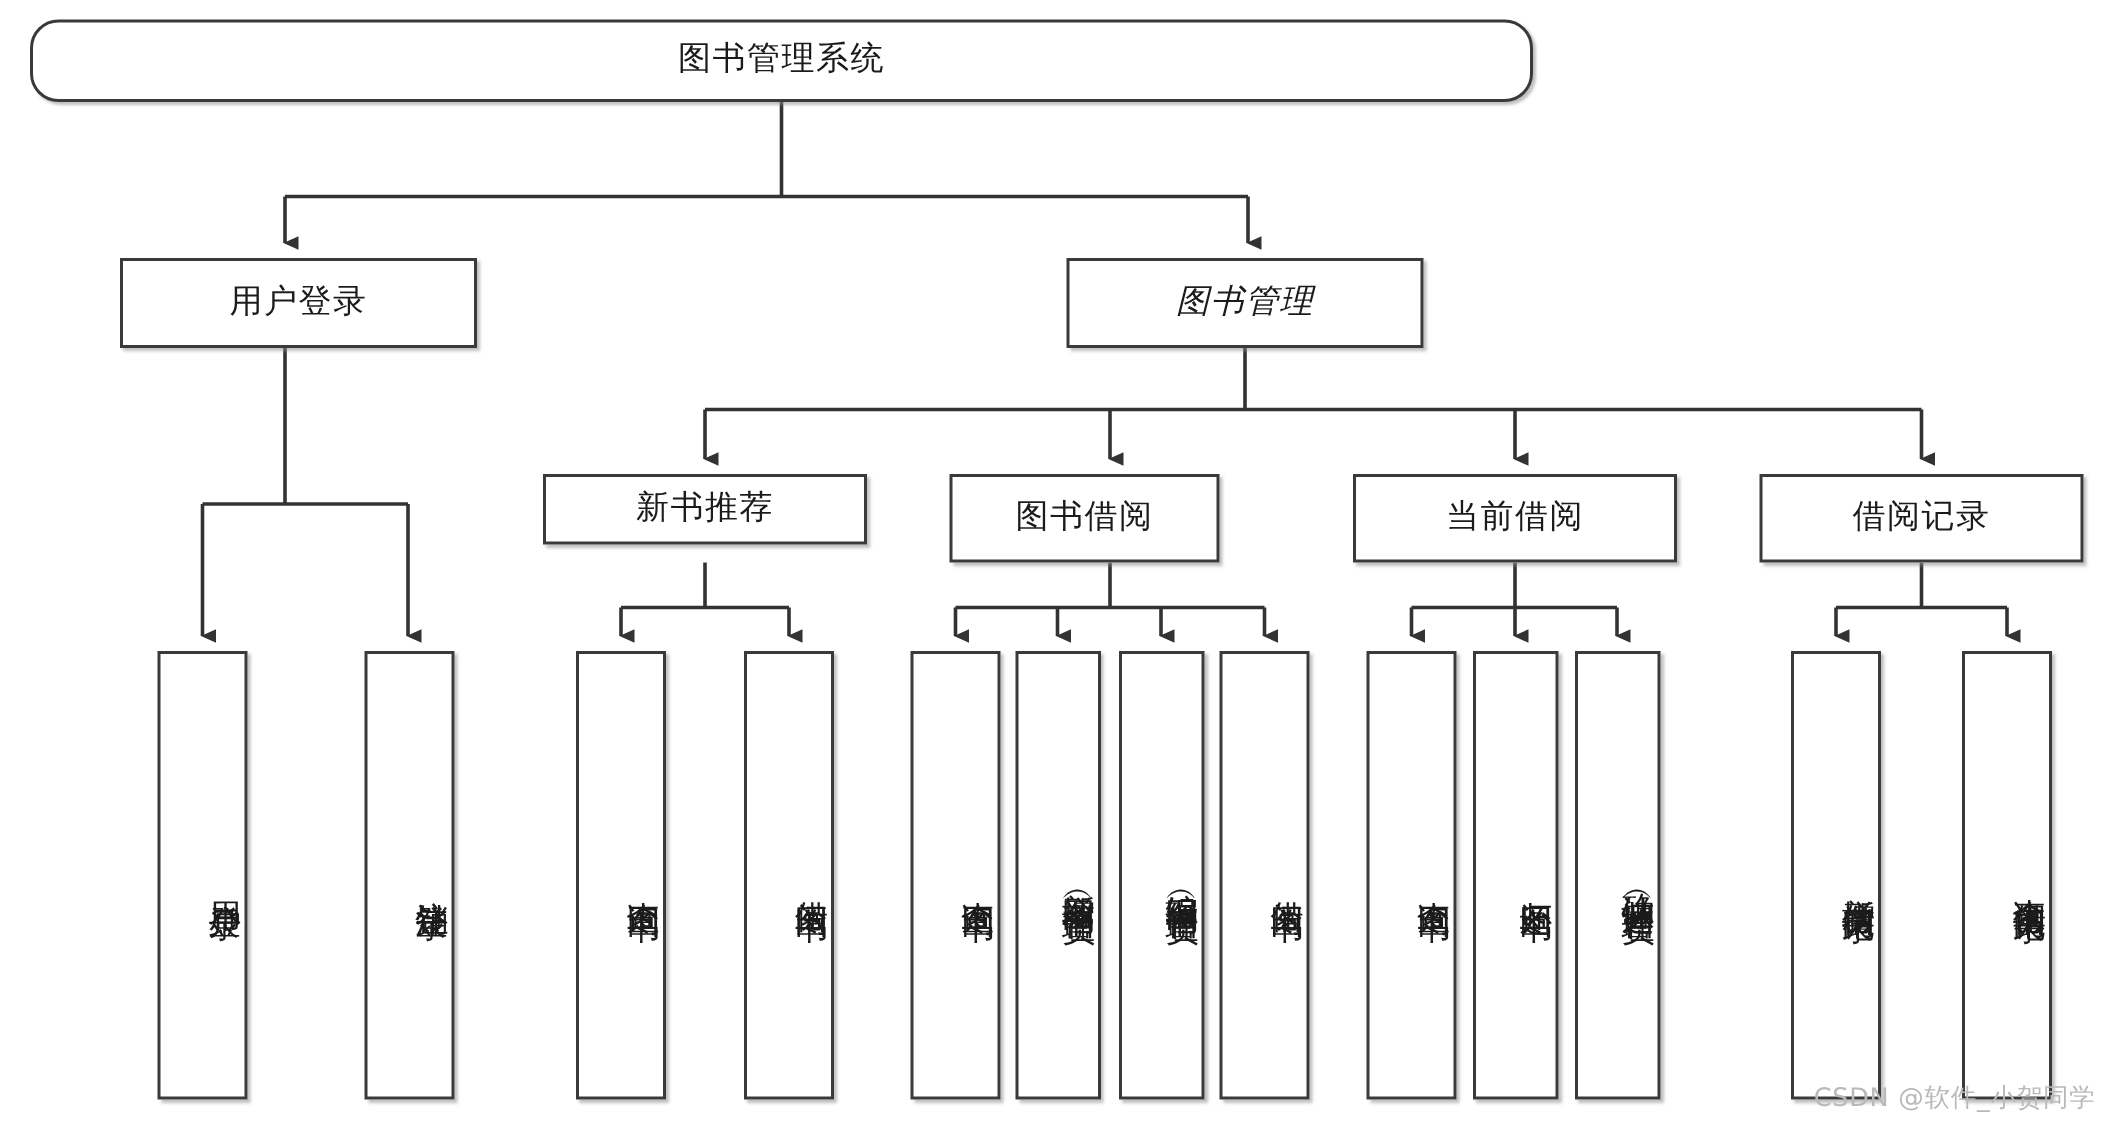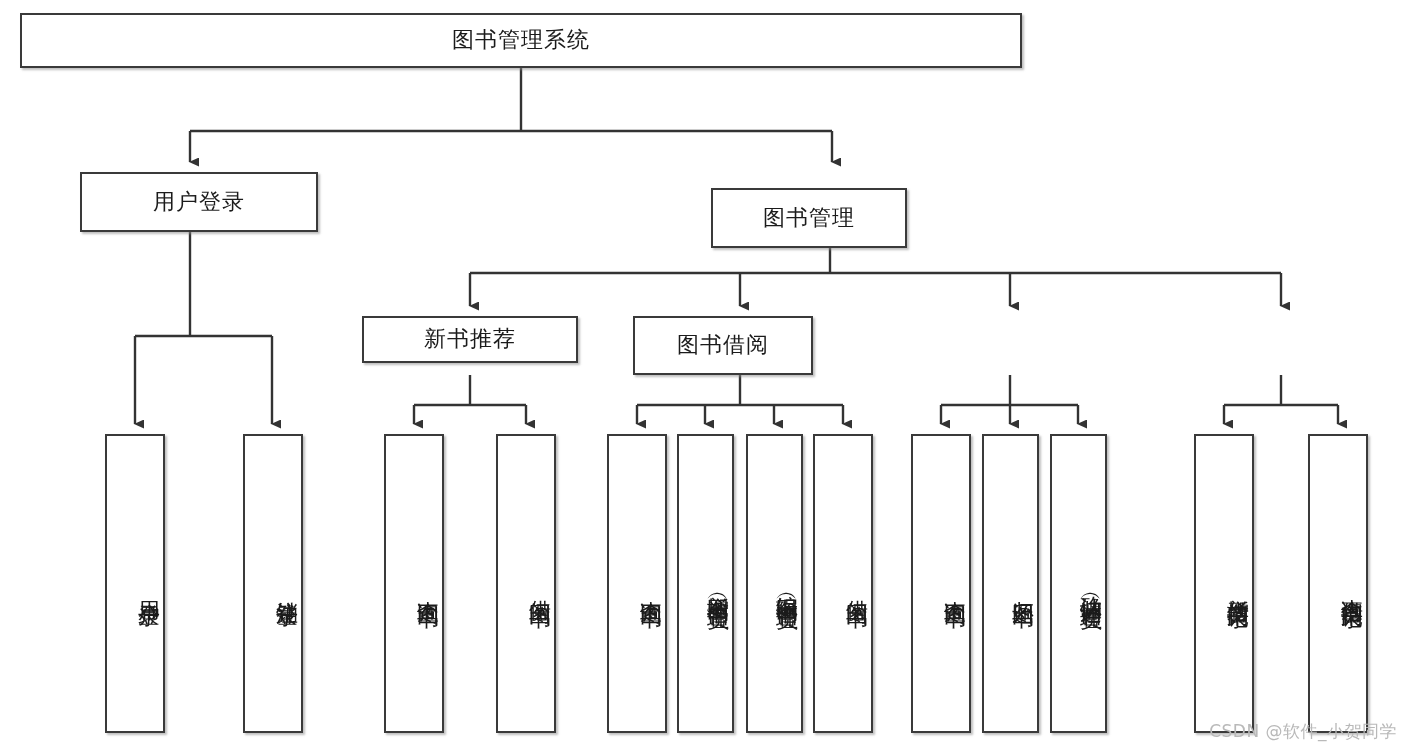--- a/index.html
+++ b/index.html
@@ -121,27 +121,29 @@
       <path d="M1010,405 L1010,424" marker-end="url(#arrowhead)"></path>
       <path d="M1078,405 L1078,424" marker-end="url(#arrowhead)"></path>
 
       <path d="M1281,375 L1281,405"></path>
       <path d="M1224,405 L1338,405"></path>
       <path d="M1224,405 L1224,424" marker-end="url(#arrowhead)"></path>
       <path d="M1338,405 L1338,424" marker-end="url(#arrowhead)"></path>
     </g>
   </svg>
 
-  <div class="node node-h" style="left:20px; top:13px; width:1002px; height:55px;">图书管理系统</div>
+  <div class="node node-h" style="left:20px; top:13px; width:1002px; height:55px;border-radius:19px;">图书管理系统</div>
 
   <div class="node node-h" style="left:80px; top:172px; width:238px; height:60px;">用户登录</div>
-  <div class="node node-h" style="left:711px; top:188px; width:196px; height:60px;">图书管理</div>
+  <div class="node node-h" style="left:711px; top:172px; width:238px; height:60px;font-style:italic;">图书管理</div>
 
   <div class="node node-h" style="left:362px; top:316px; width:216px; height:47px;">新书推荐</div>
   <div class="node node-h" style="left:633px; top:316px; width:180px; height:59px;">图书借阅</div>
+  <div class="node node-h" style="left:902px; top:316px; width:216px; height:59px;">当前借阅</div>
+  <div class="node node-h" style="left:1173px; top:316px; width:216px; height:59px;">借阅记录</div>
 
   <div class="node node-v" style="left:105px; top:434px; width:60px; height:299px;">
     <span class="vlabel">用户登录</span>
   </div>
   <div class="node node-v" style="left:243px; top:434px; width:60px; height:299px;">
     <span class="vlabel">注销登录</span>
   </div>
 
   <div class="node node-v" style="left:384px; top:434px; width:60px; height:299px;">
     <span class="vlabel">查询图书</span>

